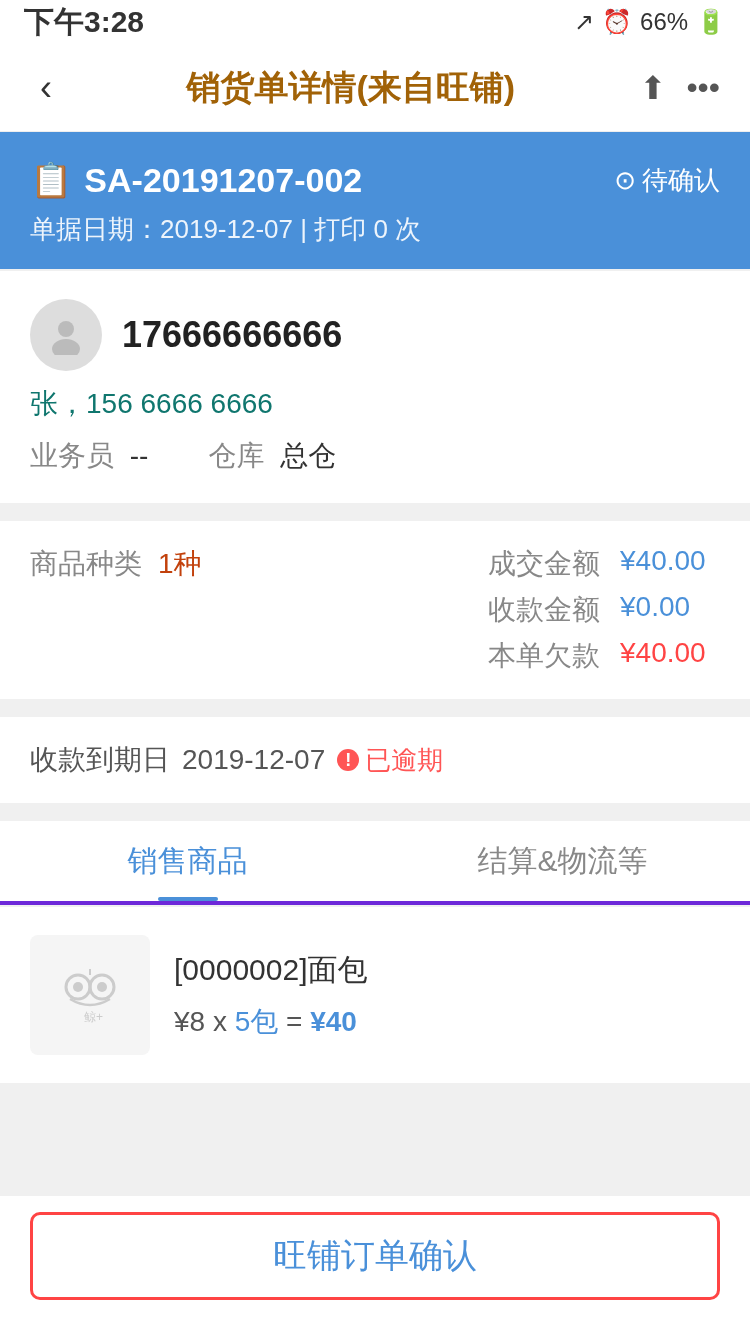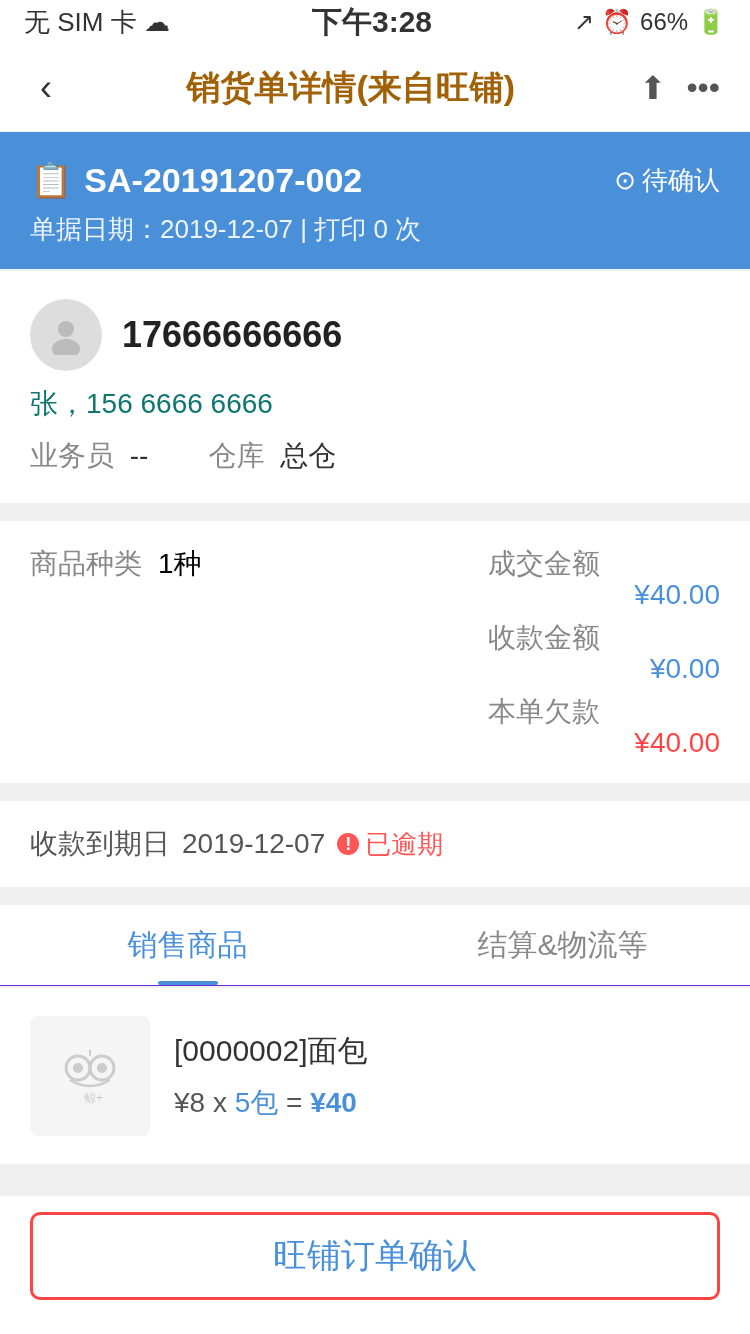--- a/index.html
+++ b/index.html
@@ -137,35 +137,35 @@
     }
     .summary-left {
       flex: 1;
       display: flex;
       align-items: center;
       gap: 16px;
       font-size: 28px;
       color: #555;
     }
     .summary-label { color: #888; }
-    .summary-value { color: #000000; font-weight: 500; }
+    .summary-value { color: #c2410c; font-weight: 500; }
     .summary-right {
       display: flex;
       flex-direction: column;
       align-items: flex-end;
       gap: 8px;
     }
     .summary-row {
       display: flex;
       gap: 20px;
       font-size: 28px;
       color: #888;
     }
     .amount-label { min-width: 130px; text-align: right; }
-    .amount-value { color: #4A90D9; min-width: 100px; text-align: right; margin-top: 34px; }
+    .amount-value { color: #4A90D9; min-width: 100px; text-align: left; }
     .amount-value.red { color: #f44; }
 
     
     .due-card {
       background: #fff;
       padding: 24px 30px;
       margin-bottom: 2px;
       font-size: 28px;
       color: #555;
       display: flex;
@@ -189,21 +189,21 @@
       justify-content: center;
       color: #fff;
       font-size: 18px;
       font-weight: 700;
     }
 
     
     .tabs {
       background: #fff;
       display: flex;
-      border-bottom: 1px solid #6d28d9;
+      border-bottom: 4px solid #6d28d9;
       margin-bottom: 2px;
     }
     .tab {
       flex: 1;
       height: 80px;
       display: flex;
       flex-direction: column;
       align-items: center;
       justify-content: center;
       font-size: 30px;
@@ -292,23 +292,20 @@
 
     .divider {
       height: 16px;
       background: #f0f0f0;
     }
   </style>
 </head>
 <body>
 
 <div class="status-bar">
-  <div class="status-left">
-    <span>无 SIM 卡 ☁</span>
-  </div>
   <div class="status-center">下午3:28</div>
   <div class="status-right">
     <span>↗</span>
     <span>⏰</span>
     <span>66%</span>
     <span>🔋</span>
   </div>
 </div>
 
 <div class="nav-bar">

